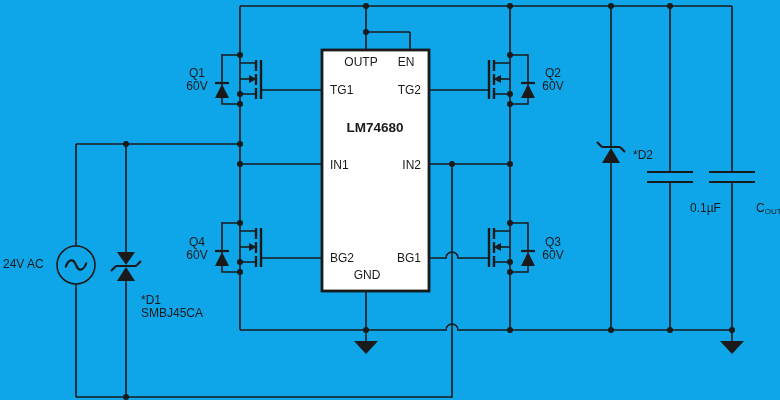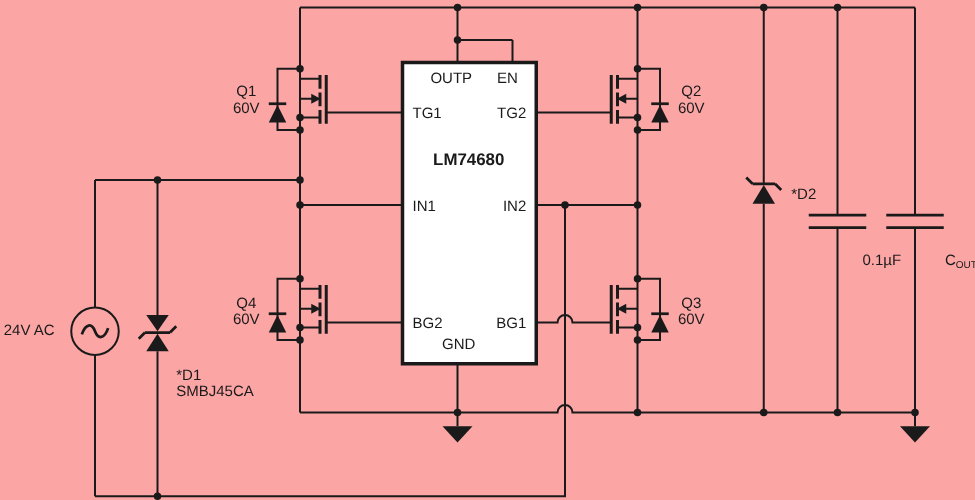--- a/index.html
+++ b/index.html
@@ -1,17 +1,17 @@
 <!DOCTYPE html>
 <html style="--ink: #1a1a1a;"><head>
 <meta charset="utf-8">
 <style>
   :root{ --ink:#1a1a1a; }
   html,body{margin:0;padding:0;background:#fff;}
-  .canvas{position:relative;width:780px;height:400px;background:#fca5a5;overflow:hidden;}
+  .canvas{position:relative;width:780px;height:400px;background:#0ea5e9;overflow:hidden;}
   svg{display:block;}
   .w{stroke:var(--ink);stroke-width:1.6;fill:none;stroke-linecap:butt;}
   .w2{stroke:var(--ink);stroke-width:2.2;fill:none;}
   .w3{stroke:var(--ink);stroke-width:2.4;fill:none;}
   .f{fill:var(--ink);stroke:none;}
   .icbox{stroke:var(--ink);stroke-width:2.8;fill:#ffffff;}
   text{fill:var(--ink);font-family:"Liberation Sans",sans-serif;font-size:12px;}
   .b{font-weight:bold;font-size:13.5px;}
   .mid{text-anchor:middle;} .end{text-anchor:end;}
   .sub{font-size:8px;}

